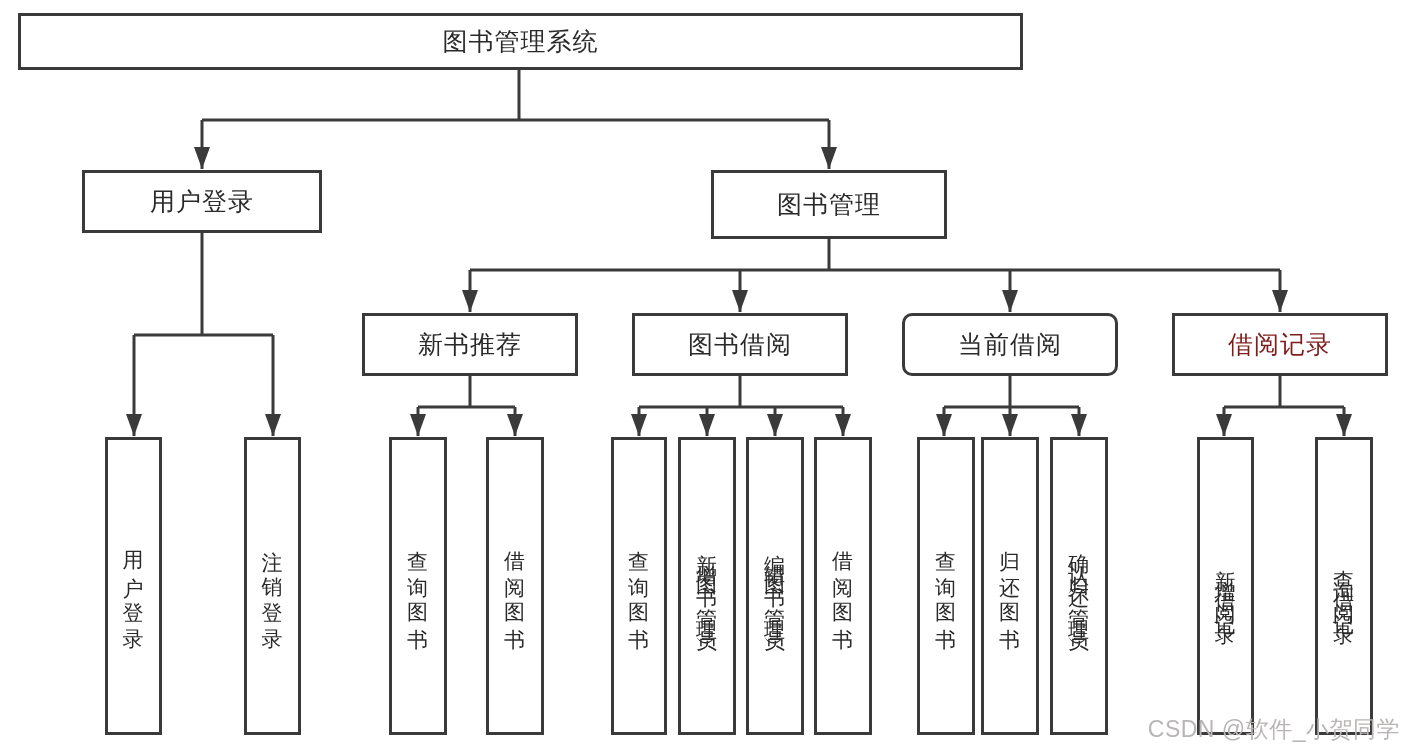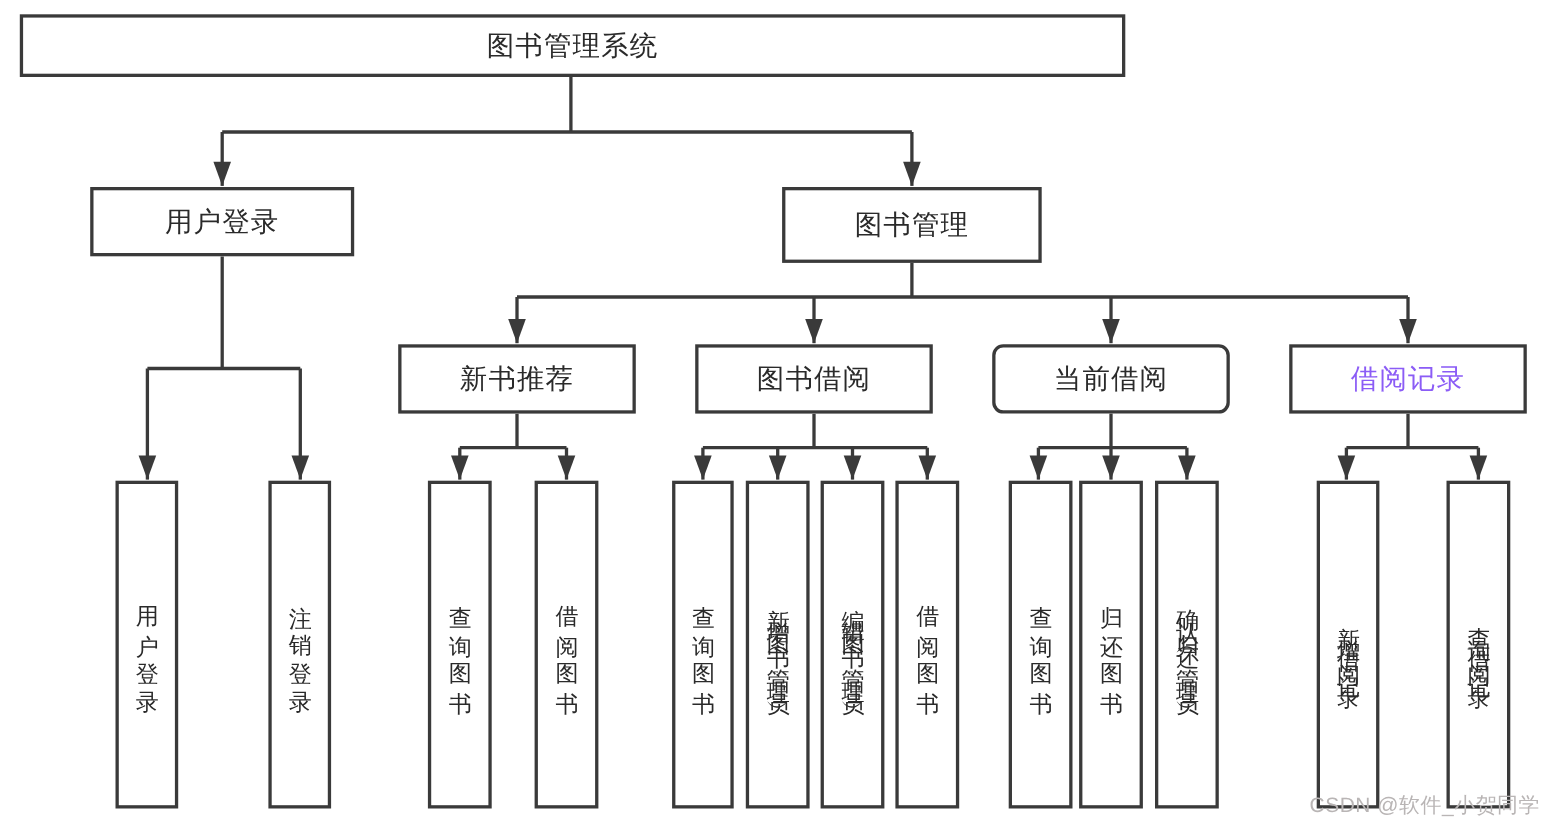--- a/index.html
+++ b/index.html
@@ -28,21 +28,21 @@
     writing-mode:vertical-rl;
     text-orientation:mixed;
     font-size:21px;
     line-height:1;
     letter-spacing:26px;
   }
   .node.vert.tight .lbl { letter-spacing:11px; }
   .watermark {
     position:absolute;
     right:5px; bottom:2px;
-    font-size:19px;
+    font-size:23px;
     color:#b9b5b5;
     letter-spacing:0.5px;
     z-index:10;
     white-space:nowrap;
   }
 </style>
 </head>
 <body>
 
 <div class="stage" id="stage">
@@ -111,21 +111,21 @@
     </div>
     <div class="node horiz" style="left: 632px; top: 313px; width: 216px; height: 63px; border-color: rgb(58, 58, 58); background: rgb(255, 255, 255); color: rgb(42, 42, 42);">
       <span class="lbl">图书借阅</span>
     </div>
     <div class="node horiz" style="left: 362px; top: 313px; width: 216px; height: 63px; border-color: rgb(58, 58, 58); background: rgb(255, 255, 255); color: rgb(42, 42, 42);">
       <span class="lbl">新书推荐</span>
     </div>
     <div class="node horiz" style="left: 902px; top: 313px; width: 216px; height: 63px; border-color: rgb(58, 58, 58); background: rgb(255, 255, 255); color: rgb(42, 42, 42); border-radius: 10px;">
       <span class="lbl">当前借阅</span>
     </div>
-    <div class="node horiz" style="left: 1172px; top: 313px; width: 216px; height: 63px; border-color: rgb(58, 58, 58); background: rgb(255, 255, 255); color: #8b5cf6;">
+    <div class="node horiz" style="left: 1172px; top: 313px; width: 216px; height: 63px; border-color: rgb(58, 58, 58); background: rgb(255, 255, 255); color: #7f1d1d;">
       <span class="lbl">借阅记录</span>
     </div>
     <div class="node vert" style="left: 105px; top: 437px; width: 57px; height: 298px; border-color: rgb(58, 58, 58); background: rgb(255, 255, 255); color: rgb(42, 42, 42);">
       <span class="lbl">用户登录</span>
     </div>
     <div class="node vert" style="left: 244px; top: 437px; width: 57px; height: 298px; border-color: rgb(58, 58, 58); background: rgb(255, 255, 255); color: rgb(42, 42, 42);">
       <span class="lbl">注销登录</span>
     </div>
     <div class="node vert" style="left: 389px; top: 437px; width: 58px; height: 298px; border-color: rgb(58, 58, 58); background: rgb(255, 255, 255); color: rgb(42, 42, 42);">
       <span class="lbl">查询图书</span>

